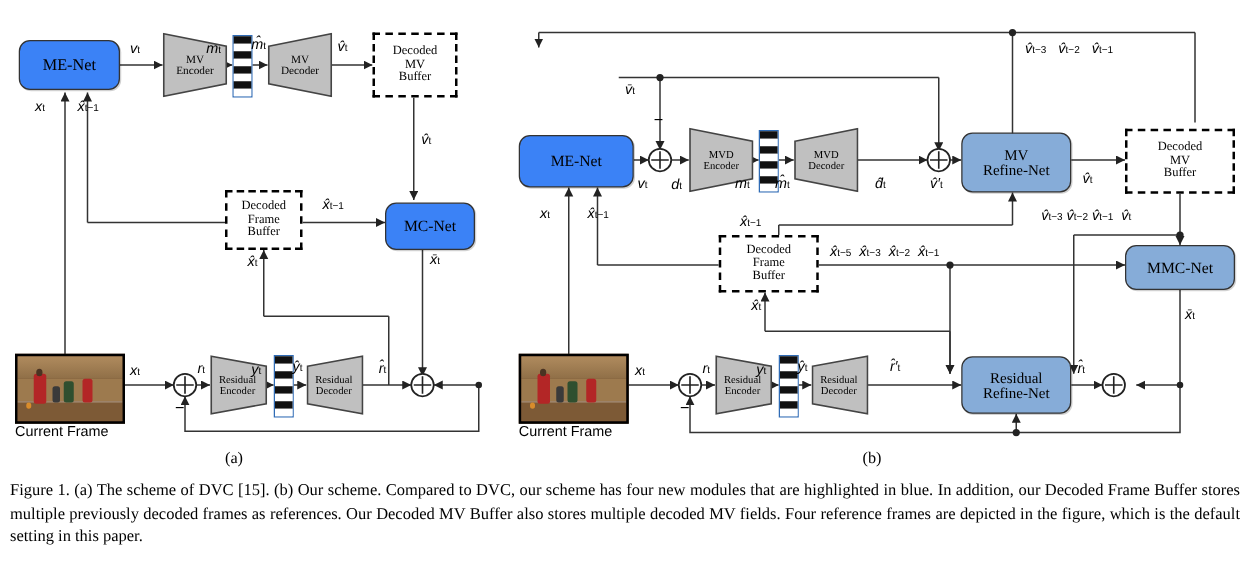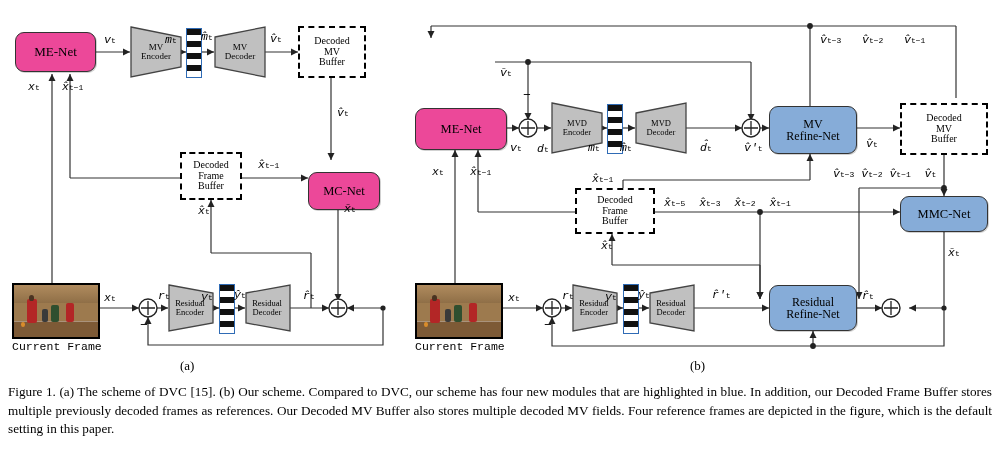--- a/index.html
+++ b/index.html
@@ -4,26 +4,26 @@
 <style>
   html,body{margin:0;padding:0;background:#ffffff;}
   body{width:999px;height:460px;font-family:"Liberation Serif",serif;color:#000;}
   #page{position:relative;width:999px;height:460px;overflow:hidden;background:#fff;}
 
   .fig{position:absolute;left:0;top:0;width:999px;height:375px;}
   svg.wires{position:absolute;left:0;top:0;width:999px;height:375px;overflow:visible;}
 
   .node{position:absolute;box-sizing:border-box;display:flex;align-items:center;justify-content:center;
         text-align:center;line-height:1.04;font-family:"Liberation Serif",serif;}
-  .rounded{border:1.4px solid #333;border-radius:9px;background:#ec4899;
+  .rounded{border:1.4px solid #333;border-radius:9px;background:#3b82f6;
            box-shadow:1px 1px 0 rgba(0,0,0,.18);}
   .rounded.blue{background:#86ACD8;}
   .dashed{border:2px dashed #000;background:#fff;}
 
-  .lbl{position:absolute;font-family:Liberation Mono, monospace;font-size:11.5px;white-space:nowrap;}
+  .lbl{position:absolute;font-family:Liberation Sans, sans-serif;font-size:11.5px;white-space:nowrap;}
   .lbl.it{font-style:italic;}
   .sub{font-size:8px;font-style:normal;}
 
   .frame{position:absolute;border:2.5px solid #000;overflow:hidden;background:#6b4a2f;}
   .frame .sky{position:absolute;left:0;top:0;right:0;height:34%;background:linear-gradient(#b08b5e,#8f6f47);}
   .frame .wall{position:absolute;left:0;top:34%;right:0;height:36%;background:linear-gradient(#a8norm,#96744a);background:#9d7a4e;}
   .frame .floor{position:absolute;left:0;bottom:0;right:0;height:30%;background:#7d5a36;}
   .frame .p1{position:absolute;left:16%;top:26%;width:11%;height:48%;background:#b32626;border-radius:2px;}
   .frame .p1h{position:absolute;left:17.5%;top:19%;width:6%;height:11%;background:#4a3322;border-radius:50%;}
   .frame .p2{position:absolute;left:44%;top:38%;width:9%;height:34%;background:#2f4f2f;border-radius:2px;}
@@ -224,21 +224,21 @@
     <span>MV</span>
     <span>Buffer</span>
   </div>
 
   <div class="node dashed" style="left:180px;top:152px;width:62px;height:48px;flex-direction:column;font-size:10px;">
     <span>Decoded</span>
     <span>Frame</span>
     <span>Buffer</span>
   </div>
 
-  <div class="node rounded" style="left:308px;top:172px;width:72px;height:38px;font-size:12.5px;">
+  <div class="node rounded" style="left:308px;top:162px;width:72px;height:38px;font-size:12.5px;">
     <span>MC-Net</span>
   </div>
 
   <div class="frame" style="left:12px;top:283px;width:84px;height:52px;">
     <div class="sky"></div>
     <div class="wall"></div>
     <div class="floor"></div>
     <div class="line"></div>
     <div class="p1"></div>
     <div class="p1h"></div>

